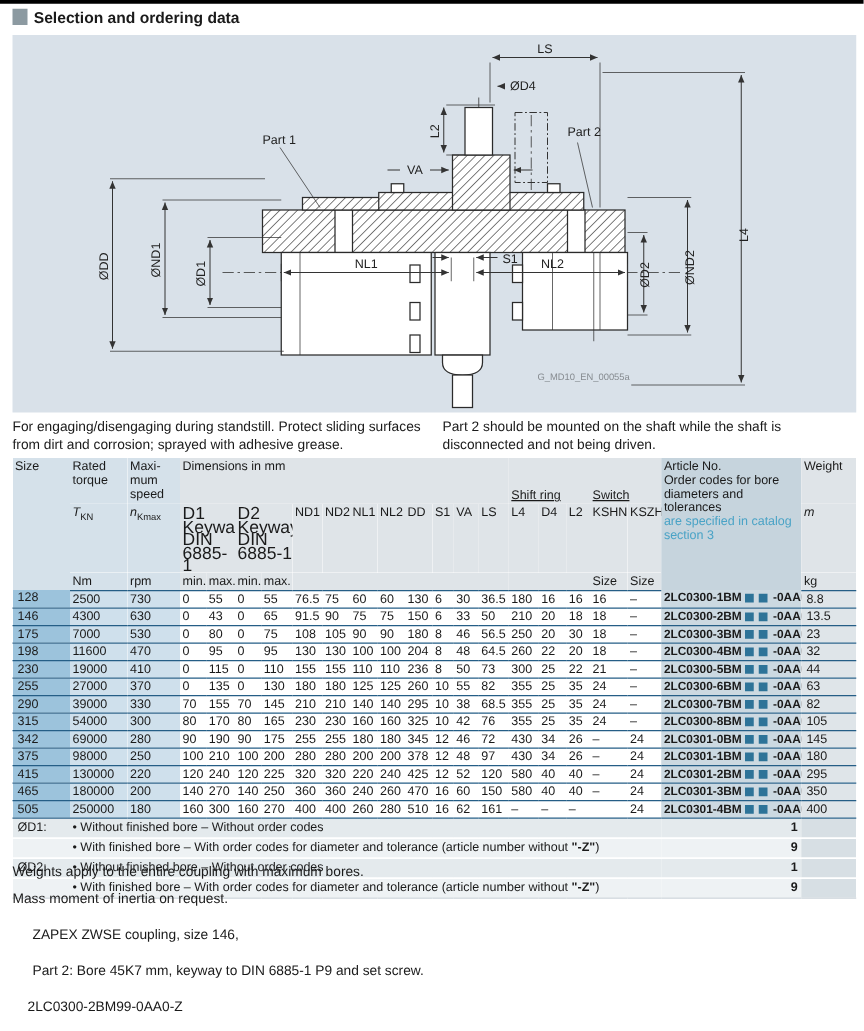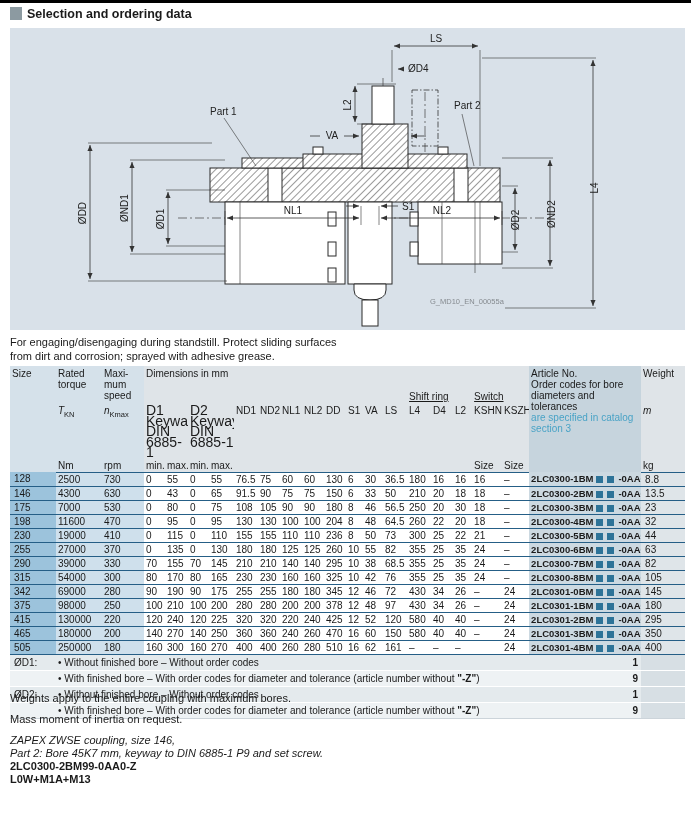--- a/index.html
+++ b/index.html
@@ -52,23 +52,23 @@
   .fn-b td{background:#eef2f4;}
   .fn td.fn-strip{background:#d7dfe4;}
   .fn-label{padding-left:4px !important;}
   .fn-code{font-weight:bold;text-align:right;padding-right:3px !important;}
   .fn:last-child td{border-bottom:1px solid #ccd4da;}
 
   
   .bottom{position:absolute;left:10px;top:692px;width:675px;font-size:11px;line-height:13px;}
   .bottom p{margin:0 0 8px 0;}
   .ord-title{text-decoration:underline;margin-bottom:0 !important;}
-  .ordline{margin:0 !important;font-style:italic;}
+  .ordline{margin:16px !important;}
   .art-label{margin:8px 0 0 0 !important;}
-  .art-bold{font-weight:bold;margin:0 !important;}
+  .art-bold{font-weight:normal;margin:12px !important;}
 
   
   .ol{stroke:#2b2b2b;stroke-width:1;fill:#fff;}
   .ht{stroke:#2b2b2b;stroke-width:1;fill:url(#h);}
   .dim{stroke:#333;stroke-width:0.8;fill:none;}
   .ext{stroke:#333;stroke-width:0.6;fill:none;}
   .cl{stroke:#444;stroke-width:0.7;stroke-dasharray:9 3 2 3;fill:none;}
   .dtxt{font-size:10px;fill:#222;}
   .cap{font-size:7.5px;fill:#868b90;}
 </style>
@@ -188,20 +188,21 @@
   <line class="ext" x1="495" y1="280" x2="586" y2="280"></line>
   <line class="dim" x1="583" y1="32" x2="583" y2="278" marker-start="url(#arr)" marker-end="url(#arr)"></line>
   <text class="dtxt" x="588" y="160" text-anchor="middle" transform="rotate(-90 588 160)">L4</text>
 
   <text class="cap" x="420" y="276">G_MD10_EN_00055a</text>
 </svg>
 </div>
 
 <div class="notes">
   <div class="note">For engaging/disengaging during standstill. Protect sliding surfaces from dirt and corrosion; sprayed with adhesive grease.</div>
+  <div class="note">Part 2 should be mounted on the shaft while the shaft is disconnected and not being driven.</div>
 </div>
 
 <div class="tablewrap">
 <table class="tbl">
   <colgroup>
     <col style="width:46px">
         <col style="width:46px">
         <col style="width:42px">
     <col style="width:21px">
         <col style="width:23px">

